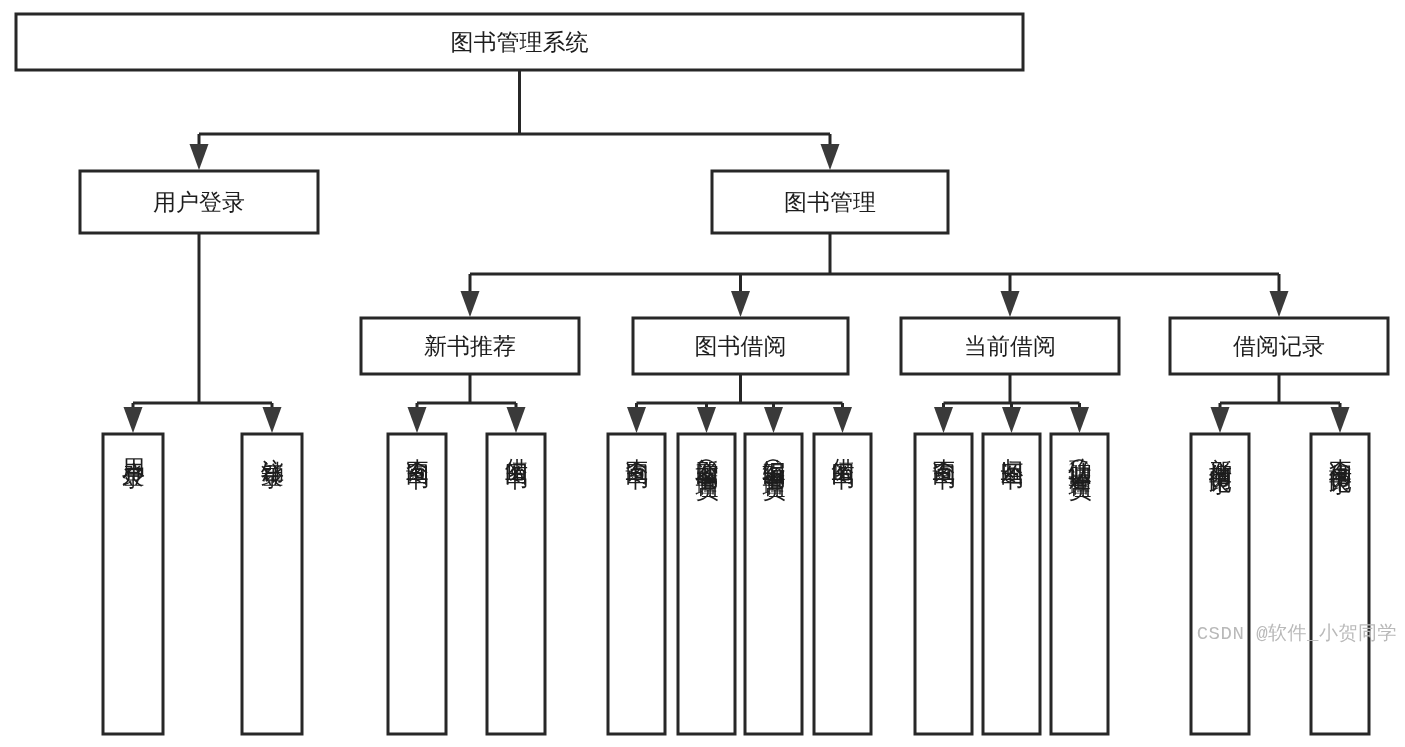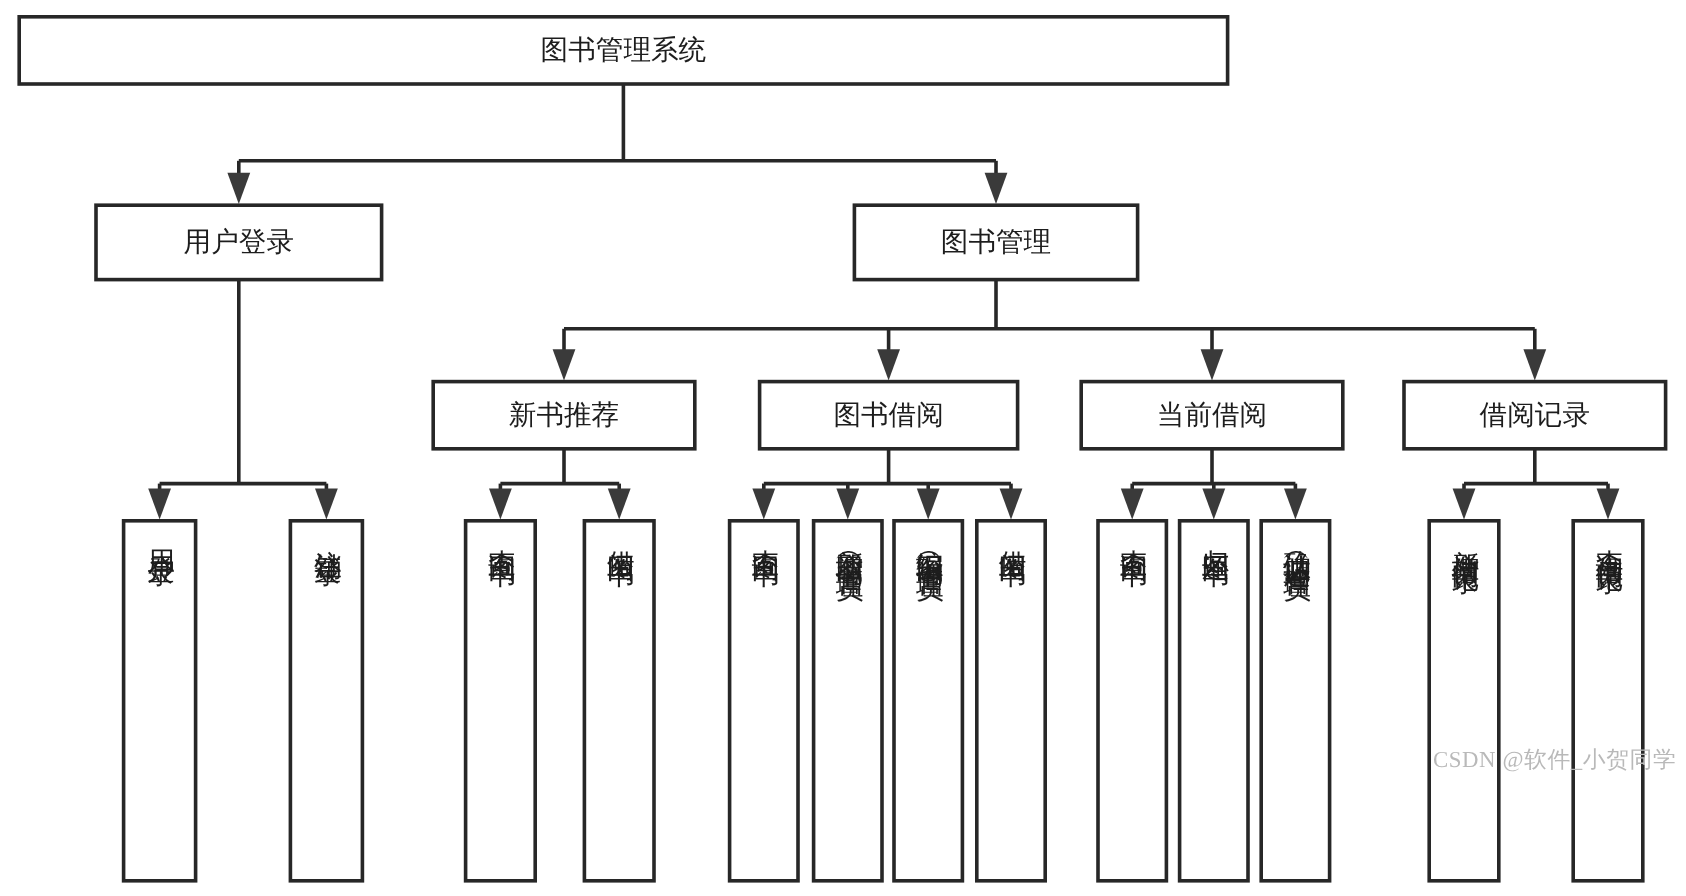--- a/index.html
+++ b/index.html
@@ -65,21 +65,21 @@
     line-height: 1.12;
     letter-spacing: 3px;
     color: #1d1d1d;
     white-space: nowrap;
     text-align: center;
   }
   .watermark {
     position: absolute;
     right: 8px;
     bottom: 6px;
-    font-family: Liberation Serif, serif;
+    font-family: Liberation Mono, monospace;
     font-size: 19px;
     color: #b9b9b9;
     letter-spacing: 0.5px;
     user-select: none;
   }
 </style>
 </head>
 <body>
 
 <div id="diagram-root">

